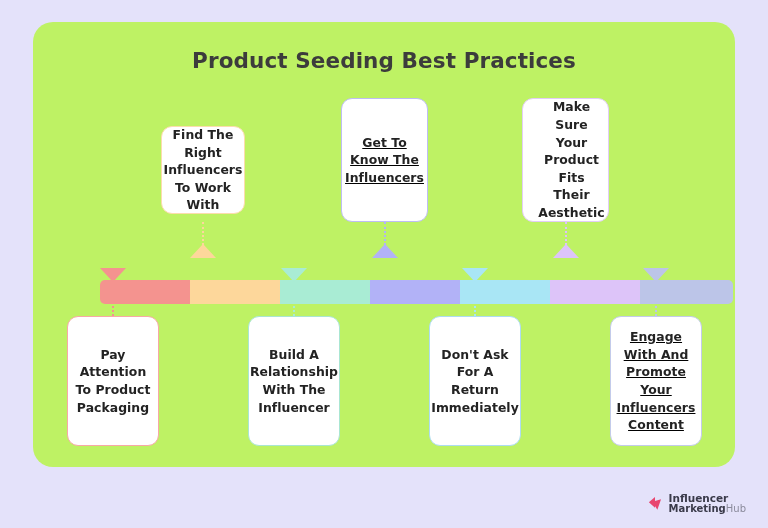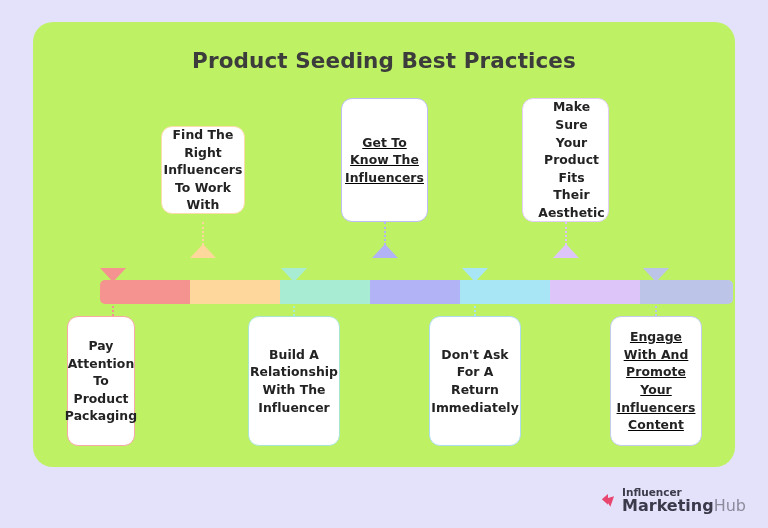--- a/index.html
+++ b/index.html
@@ -75,21 +75,21 @@
 
   
   #logo {
     position: absolute;
     right: 22px; bottom: 14px;
     display: flex; align-items: center; gap: 5px;
   }
   #logo .mark { width: 17px; height: 17px; flex: none; }
   #logo .wordmark { line-height: 1.03; }
   #logo .l1 { font-size: 10.5px; font-weight: bold; color: #3a3a4a; }
-  #logo .l2 { font-size: 16px; color: #8b8b9c; }
+  #logo .l2 { font-size: 10px; color: #8b8b9c; }
   #logo .l2 b { color: #3a3a4a; font-weight: bold; }
 </style>
 </head>
 <body>
 
 <div id="root">
 
   <div id="card">
     <div id="title">Product Seeding Best Practices</div>
 
@@ -127,21 +127,21 @@
         <div class="conn" style="left: 512.5px; top: 200px; width: 40px; height: 50px;">
           <div class="line" style="border-left-color: rgb(221, 196, 249); top: 0px; height: 23px;"></div>
           <div class="tri" style="border-bottom: 14px solid rgb(221, 196, 249); bottom: 14px;"></div>
         </div>
         <div class="conn" style="left: 603px; top: 246px; width: 40px; height: 48px;">
           <div class="line" style="border-left-color: rgb(188, 197, 232); top: 14px; height: 34px;"></div>
           <div class="tri" style="border-top: 14px solid rgb(188, 197, 232); top: 0px;"></div>
         </div>
       </div>
     <div id="nodes">
-        <div class="node bottom" style="left: 34px; top: 294px; width: 68px; height: 130px; border-color: rgb(247, 169, 166);">
+        <div class="node bottom" style="left: 34px; top: 294px; width: 92px; height: 130px; border-color: rgb(247, 169, 166);">
           <div class="label">Pay<br>Attention<br>To Product<br>Packaging</div>
         </div>
         <div class="node top" style="left: 128px; top: 76px; width: 84px; height: 88px; border-color: rgb(252, 220, 172); margin-top: 28px;">
           <div class="label">Find The<br>Right<br>Influencers<br>To Work<br>With</div>
         </div>
         <div class="node bottom" style="left: 215px; top: 294px; width: 92px; height: 130px; border-color: rgb(169, 230, 210);">
           <div class="label">Build A<br>Relationship<br>With The<br>Influencer</div>
         </div>
         <div class="node top" style="left: 308px; top: 76px; width: 87px; height: 124px; border-color: rgb(190, 189, 244); text-decoration: underline;">
           <div class="label">Get To<br>Know The<br>Influencers</div>

